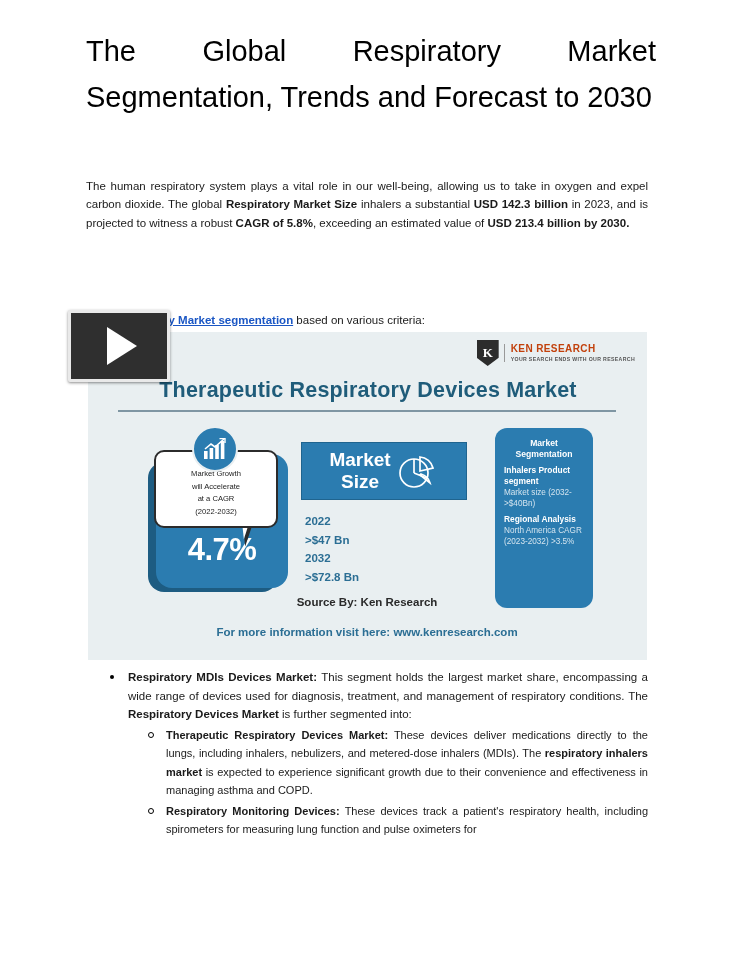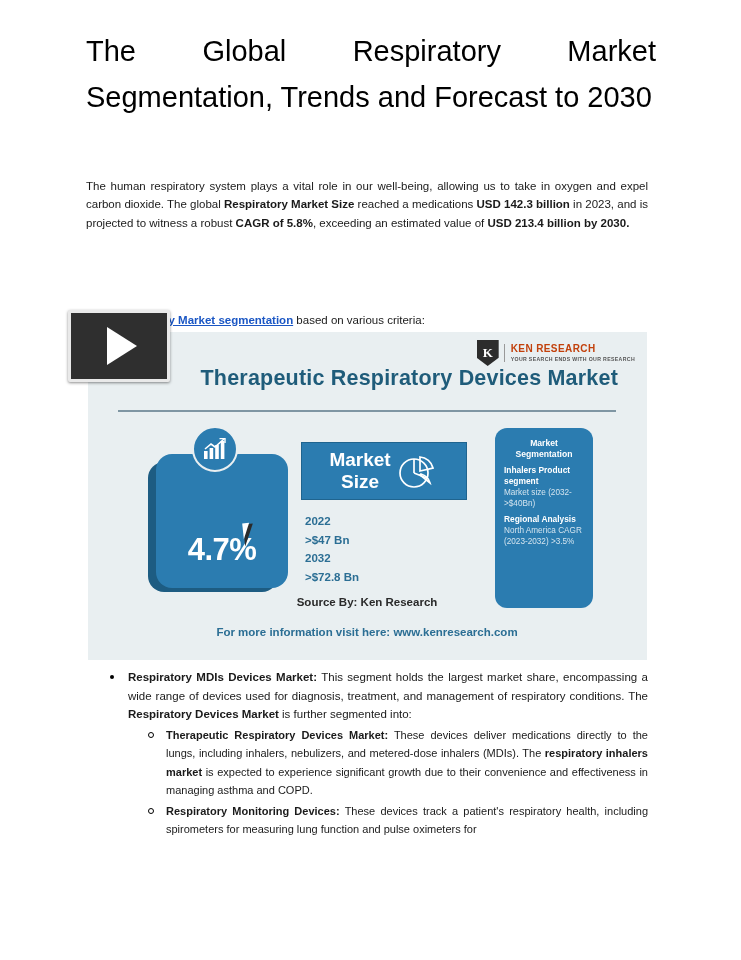--- a/index.html
+++ b/index.html
@@ -68,22 +68,22 @@
     width:22px;height:26px;background:#2c2c2c;
     clip-path:polygon(0 0,100% 0,100% 68%,50% 100%,0 68%);
     display:flex;align-items:center;justify-content:center;
     color:#fff;font-size:13px;font-weight:bold;font-family:"Liberation Serif",serif;
   }
   .logo-txt{line-height:1.05;border-left:1px solid #999;padding-left:6px;}
   .logo-name{font-size:10px;font-weight:bold;color:#c2410c;letter-spacing:.4px;}
   .logo-tag{font-size:5.2px;font-weight:bold;color:#555;letter-spacing:.35px;margin-top:2px;}
 
   .info-title{
-    position:absolute;left:30px;top:34px;width:500px;
-    text-align:right;font-size:21.5px;font-weight:bold;
+    position:absolute;left:30px;top:46px;width:500px;
+    text-align:center;font-size:21.5px;font-weight:bold;
     color:#1f5c7a;letter-spacing:.2px;
   }
   .info-rule{
     position:absolute;left:30px;top:78px;width:498px;height:2px;background:#7f96a3;
   }
 
   
   .cagr-wrap{position:absolute;left:60px;top:108px;width:142px;height:160px;}
   .cagr-shadow{
     position:absolute;left:0;top:22px;width:130px;height:130px;
@@ -178,21 +178,21 @@
 
 <div class="page">
 
   <div class="doc-title">
     <span>The Global Respiratory Market</span>
     <span>Segmentation, Trends and Forecast to</span>
     <span>2030</span>
   </div>
 
   <p class="intro">
-    <span>The human respiratory system plays a vital role in our well-being, allowing us to take in oxygen and expel carbon dioxide. The global </span><b>Respiratory Market Size</b><span> reached a medications </span><b>USD 142.3 billion</b><span> in 2023, and is projected to witness a robust </span><b>CAGR of 5.8%</b><span>, exceeding an estimated value of </span><b>USD 213.4 billion by 2030.</b>
+    <span>The human respiratory system plays a vital role in our well-being, allowing us to take in oxygen and expel carbon dioxide. The global </span><b>Respiratory Market Size</b><span> inhalers a substantial </span><b>USD 142.3 billion</b><span> in 2023, and is projected to witness a robust </span><b>CAGR of 5.8%</b><span>, exceeding an estimated value of </span><b>USD 213.4 billion by 2030.</b>
   </p>
 
 
   <p class="link-line">
     <span>The </span><a href="#">Respiratory Market segmentation</a><span> based on various criteria:</span>
   </p>
 
   <div class="play-overlay">
     <div class="play-tri"></div>
   </div>
@@ -209,20 +209,26 @@
 
     <div class="info-title">Therapeutic Respiratory Devices Market</div>
     <div class="info-rule"></div>
 
     <div class="cagr-wrap">
       <div class="cagr-shadow"></div>
       <div class="cagr-card"></div>
       <div class="cagr-val">4.7%</div>
       <div class="bubble-tail"></div>
       <div class="bubble-tail-in"></div>
+      <div class="bubble">
+        <div class="bubble-txt">Market Growth</div>
+        <div class="bubble-txt">will Accelerate</div>
+        <div class="bubble-txt">at a CAGR</div>
+        <div class="bubble-txt">(2022-2032)</div>
+      </div>
       <div class="icon-circle">
         <svg width="24" height="22" viewBox="0 0 24 22" aria-hidden="true">
           <rect x="1" y="13" width="3.6" height="8" fill="#fff"></rect>
           <rect x="6.6" y="10" width="3.6" height="11" fill="#fff"></rect>
           <rect x="12.2" y="7" width="3.6" height="14" fill="#fff"></rect>
           <rect x="17.8" y="3" width="3.6" height="18" fill="#fff"></rect>
           <path d="M2 11 L8 6 L12 9 L21 1" stroke="#fff" stroke-width="1.6" fill="none"></path>
           <path d="M16.5 0.5 L22 0.5 L22 5" stroke="#fff" stroke-width="1.4" fill="none"></path>
         </svg>
       </div>

